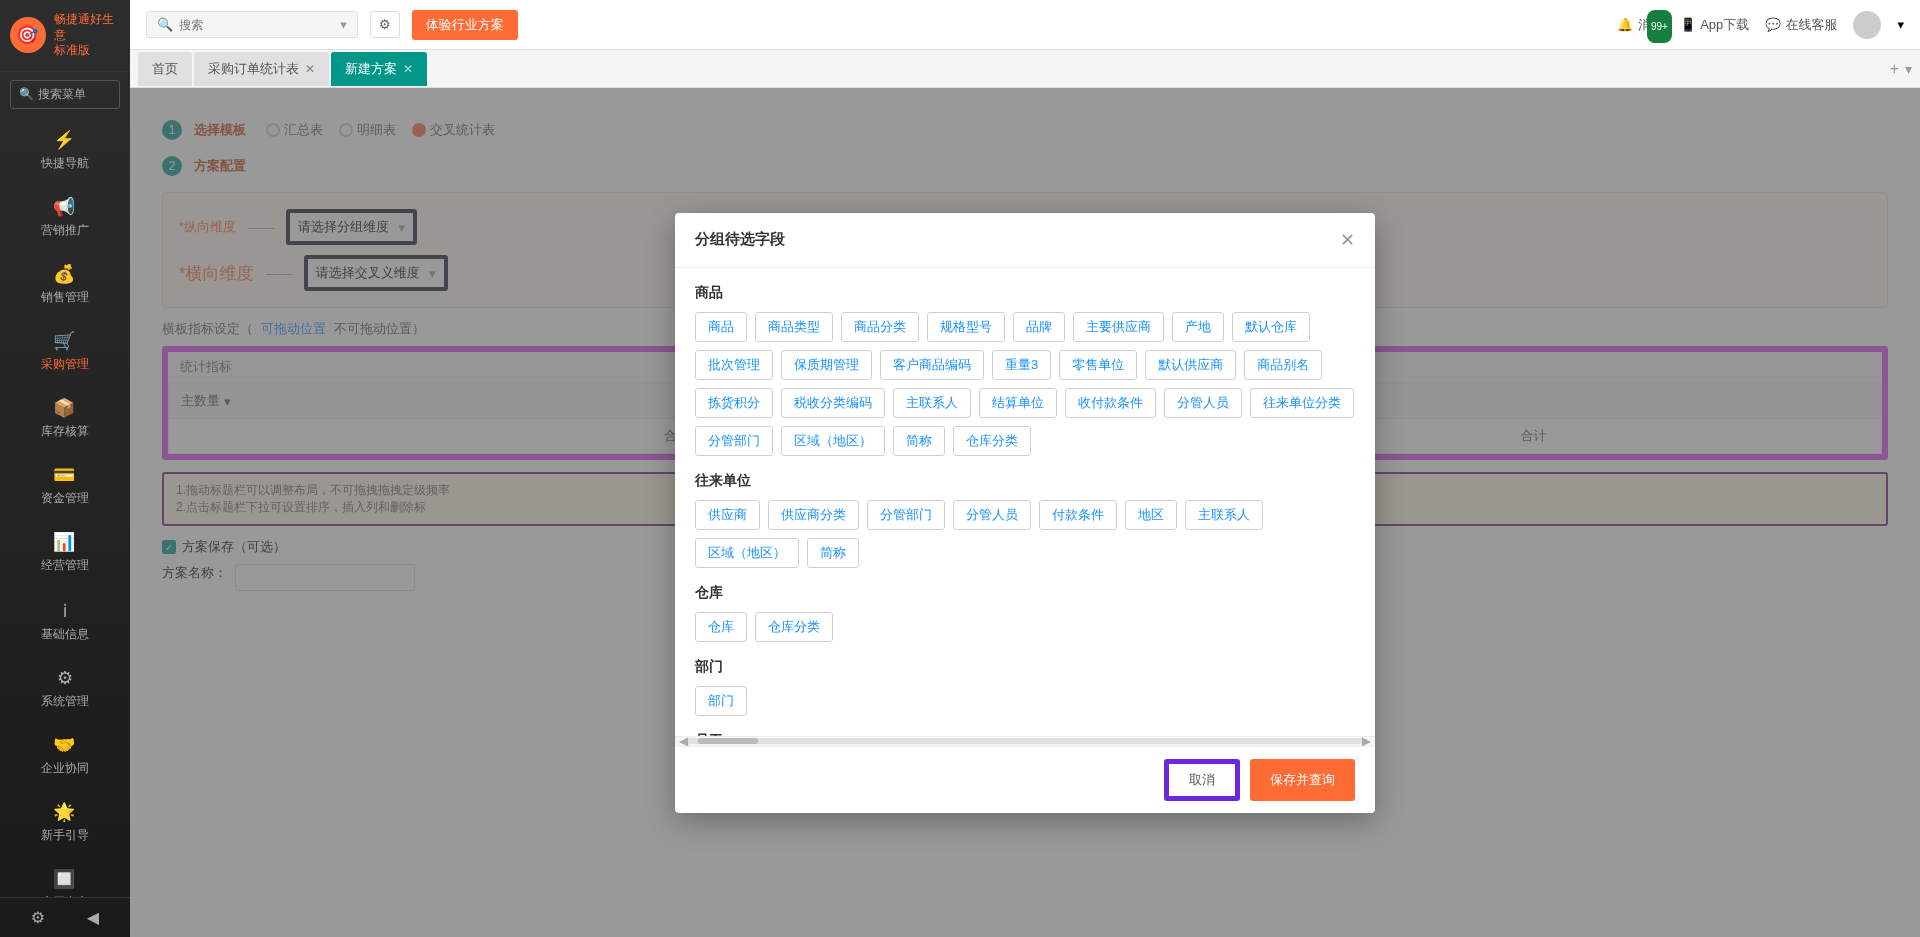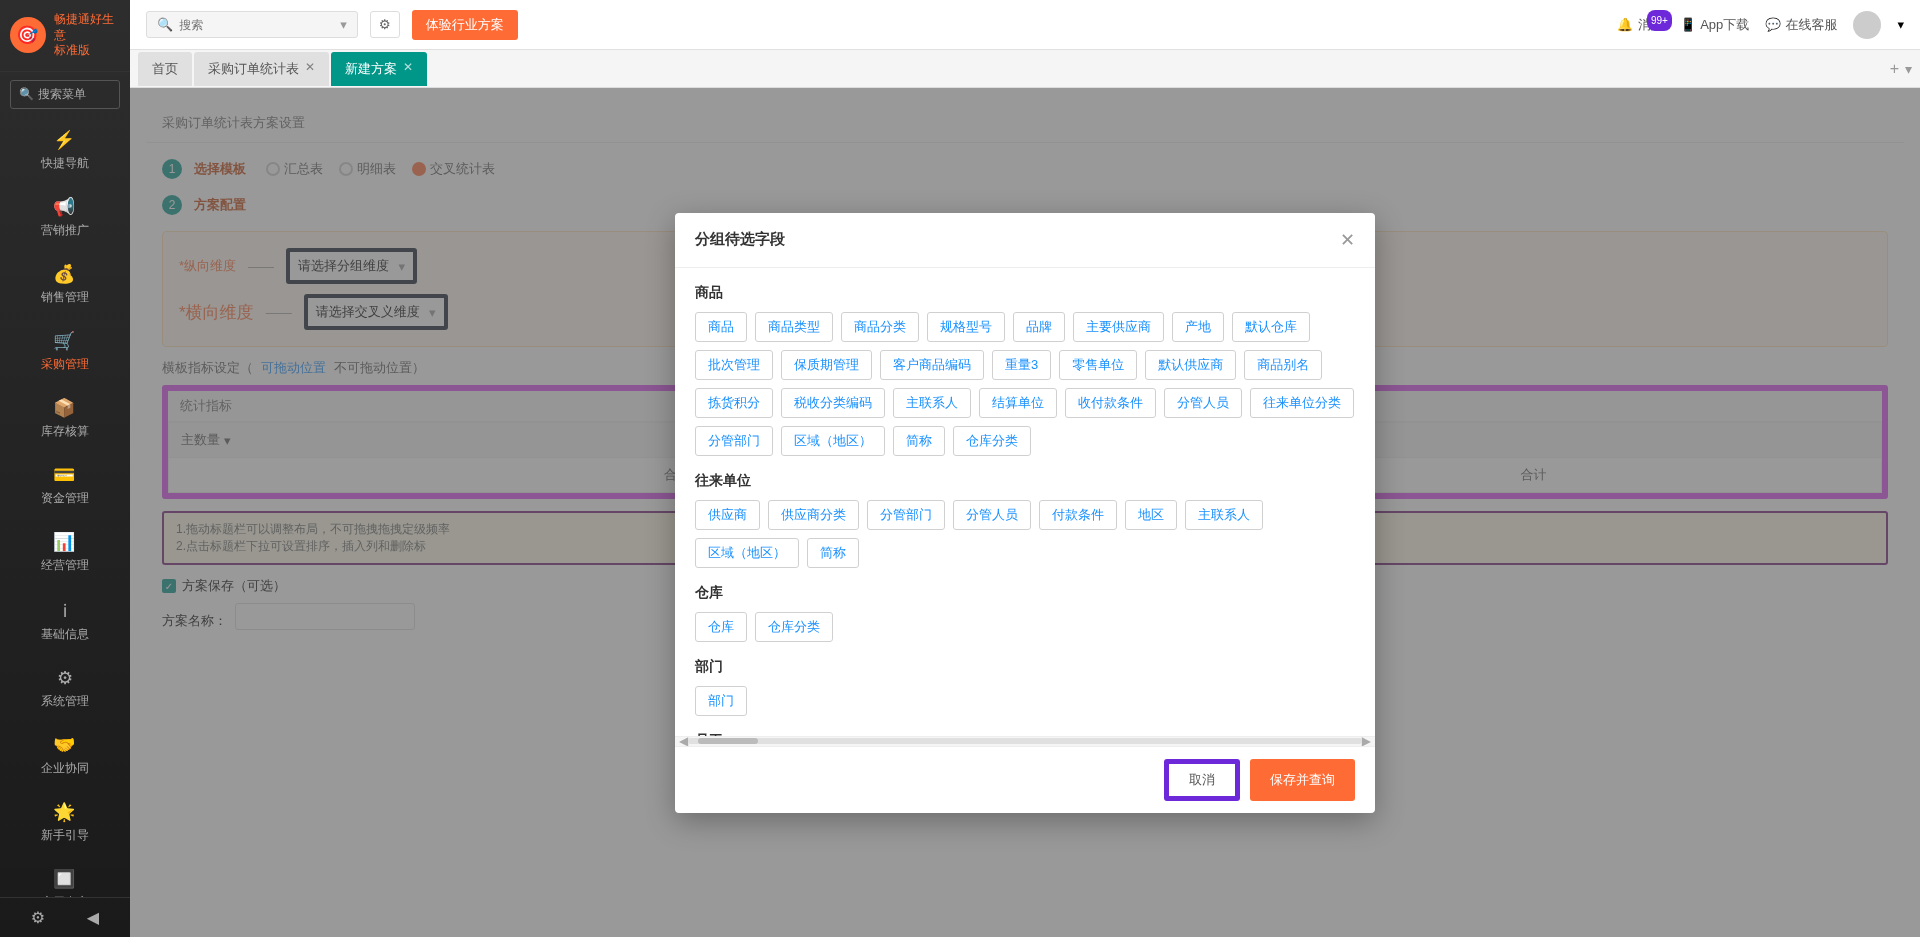--- a/index.html
+++ b/index.html
@@ -27,26 +27,26 @@
 
     
     .top-bar { height: 50px; background: #fff; display: flex; align-items: center; padding: 0 16px; border-bottom: 1px solid #e0e0e0; gap: 12px; }
     .top-search { flex: 0 0 200px; background: #f5f5f5; border: 1px solid #ddd; border-radius: 3px; padding: 5px 10px; display: flex; align-items: center; gap: 6px; }
     .top-search input { background: transparent; border: none; outline: none; font-size: 12px; flex: 1; }
     .top-search-arrow { color: #999; cursor: pointer; }
     .gear-btn { background: transparent; border: 1px solid #ddd; border-radius: 3px; padding: 5px 8px; cursor: pointer; color: #666; }
     .trial-btn { background: #ff6b35; color: white; border: none; border-radius: 3px; padding: 6px 14px; cursor: pointer; font-size: 13px; }
     .top-right { margin-left: auto; display: flex; align-items: center; gap: 16px; }
     .top-right-item { display: flex; align-items: center; gap: 4px; color: #555; font-size: 13px; cursor: pointer; position: relative; }
-    .badge { background: #6d28d9; color: white; font-size: 10px; border-radius: 8px; padding: 5px 4px; position: absolute; top: -6px; right: -8px; }
+    .badge { background: #15803d; color: white; font-size: 10px; border-radius: 8px; padding: 11px 4px; position: absolute; top: -6px; right: -8px; }
     .avatar { width: 28px; height: 28px; background: #ccc; border-radius: 50%; }
 
     
     .tab-bar { height: 38px; background: #f5f5f5; display: flex; align-items: center; padding: 0 8px; border-bottom: 1px solid #ddd; gap: 2px; }
-    .tab { padding: 8px 14px; font-size: 13px; cursor: pointer; color: #555; background: #e0e0e0; border-radius: 3px 3px 0 0; display: flex; gap: 6px; }
+    .tab { padding: 8px 14px; font-size: 13px; cursor: pointer; color: #555; background: #e0e0e0; border-radius: 3px 3px 0 0; display: flex; align-items: center; gap: 6px; }
     .tab.active { background: #009688; color: white; }
     .tab-close { font-size: 12px; cursor: pointer; opacity: 0.7; }
     .tab-plus { margin-left: auto; color: #999; cursor: pointer; font-size: 16px; }
 
     
     .content-area { flex: 1; background: #fff; position: relative; overflow: hidden; }
     .content-header { padding: 10px 16px; font-size: 13px; color: #666; border-bottom: 1px solid #eee; }
 
     
     .step-row { display: flex; align-items: center; gap: 12px; margin-bottom: 16px; }
@@ -217,23 +217,20 @@
         <span>新建方案</span>
         <span class="tab-close">✕</span>
       </div>
       <span class="tab-plus">+</span>
       <span style="margin-left:4px; color:#999; cursor:pointer; font-size:14px;">▾</span>
     </div>
 
     <div class="content-area">
 
       <div class="bg-content">
-        <div class="content-header">
-          <span>采购订单统计表方案设置</span>
-        </div>
         <div style="padding: 16px;">
 
           <div class="step-row">
             <div class="step-badge">
               <span>1</span>
             </div>
             <span class="step-label">选择模板</span>
             <div class="step-options">
               <label class="step-option">
                 <div class="radio-dot"></div>
@@ -309,21 +306,21 @@
             <div>1.拖动标题栏可以调整布局，不可拖拽拖拽定级频率</div>
             <div>2.点击标题栏下拉可设置排序，插入列和删除标</div>
           </div>
 
           <div style="display: flex; align-items: center; gap: 8px; margin-top: 12px;">
             <div class="checkbox-item">
               <div class="cb"></div>
               <span>方案保存（可选）</span>
             </div>
           </div>
-          <div style="display: flex; align-items: flex-end; gap: 8px; margin-top: 8px;">
+          <div style="display: flex; align-items: flex-start; gap: 8px; margin-top: 8px;">
             <span>方案名称：</span>
             <input type="text" class="bg-input" style="width: 180px;">
           </div>
         </div>
       </div>
 
       <div class="overlay">
         <div class="dialog">
 
           <div class="dialog-header">

